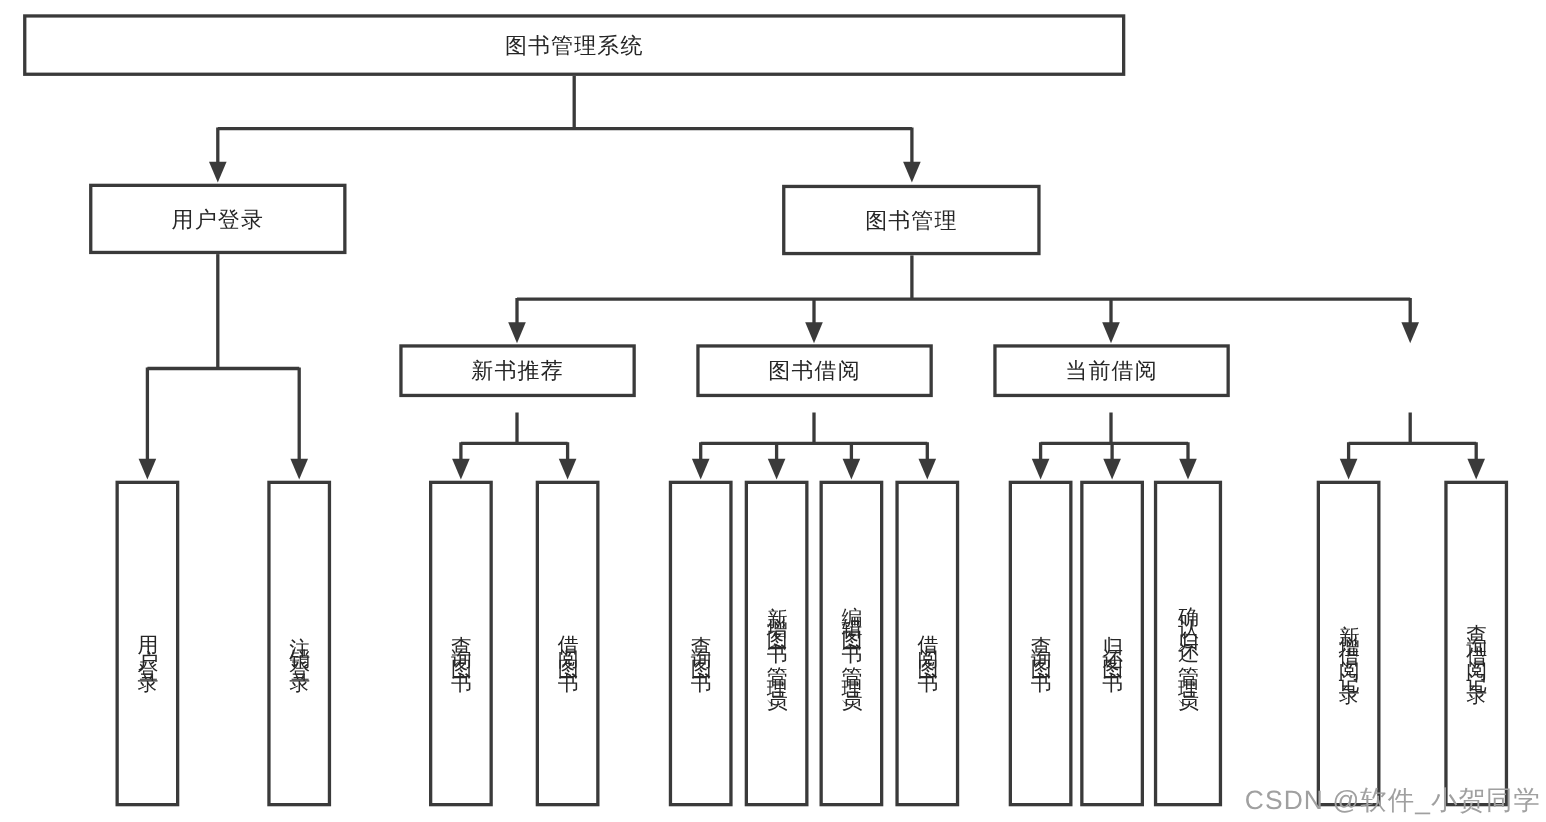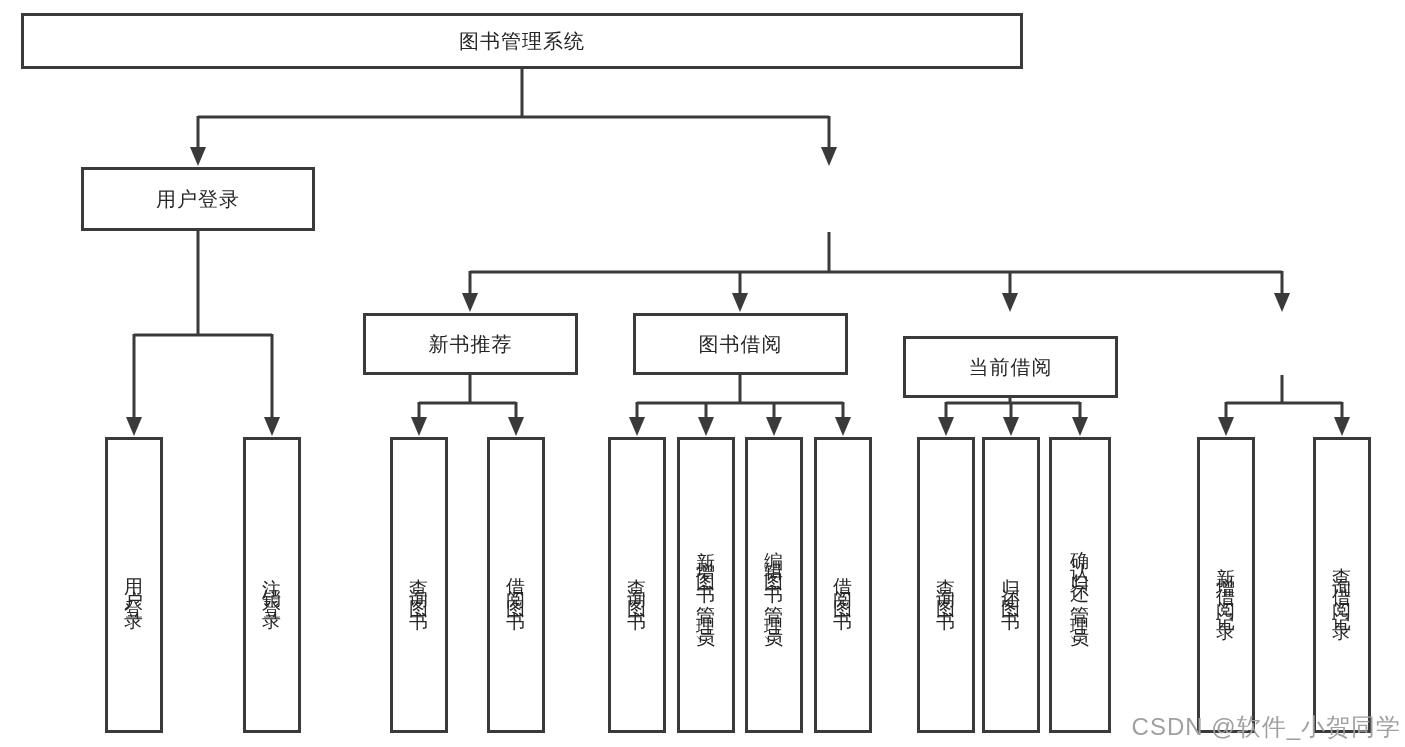--- a/index.html
+++ b/index.html
@@ -26,24 +26,24 @@
     writing-mode:vertical-rl;text-orientation:mixed;
     font-size:19px;letter-spacing:11px;line-height:1;
     white-space:nowrap;
   }
   
   .n-root{left:21px;top:13px;width:1002px;height:56px;}
   
   .n-userlogin{left:81px;top:167px;width:234px;height:64px;}
   .n-bookmgmt{left:711px;top:168px;width:235px;height:64px;}
   
-  .n-l3{top:313px;height:62px;width:215px;}
+  .n-l3{top:313px;height:48px;width:215px;}
   .n-newbook{left:363px;}
   .n-borrow{left:633px;}
-  .n-current{left:903px;margin-top:23px;}
+  .n-current{left:903px;}
   .n-record{left:1174px;}
   
   .leaf{top:437px;height:296px;width:58px;}
   .lf-a1{left:105px;}
   .lf-a2{left:243px;}
   .lf-b1{left:390px;}
   .lf-b2{left:487px;}
   .lf-c1{left:608px;}
   .lf-c2{left:677px;}
   .lf-c3{left:745px;}
@@ -99,20 +99,23 @@
     <path class="arrow" d="M1334 417 L1350 417 L1342 436 Z"></path>
   </svg>
 
   <div class="node n-root">
     <span>图书管理系统</span>
   </div>
 
   <div class="node n-userlogin">
     <span>用户登录</span>
   </div>
+  <div class="node n-bookmgmt">
+    <span>图书管理</span>
+  </div>
 
   <div class="node n-l3 n-newbook">
     <span>新书推荐</span>
   </div>
   <div class="node n-l3 n-borrow">
     <span>图书借阅</span>
   </div>
   <div class="node n-l3 n-current">
     <span>当前借阅</span>
   </div>

